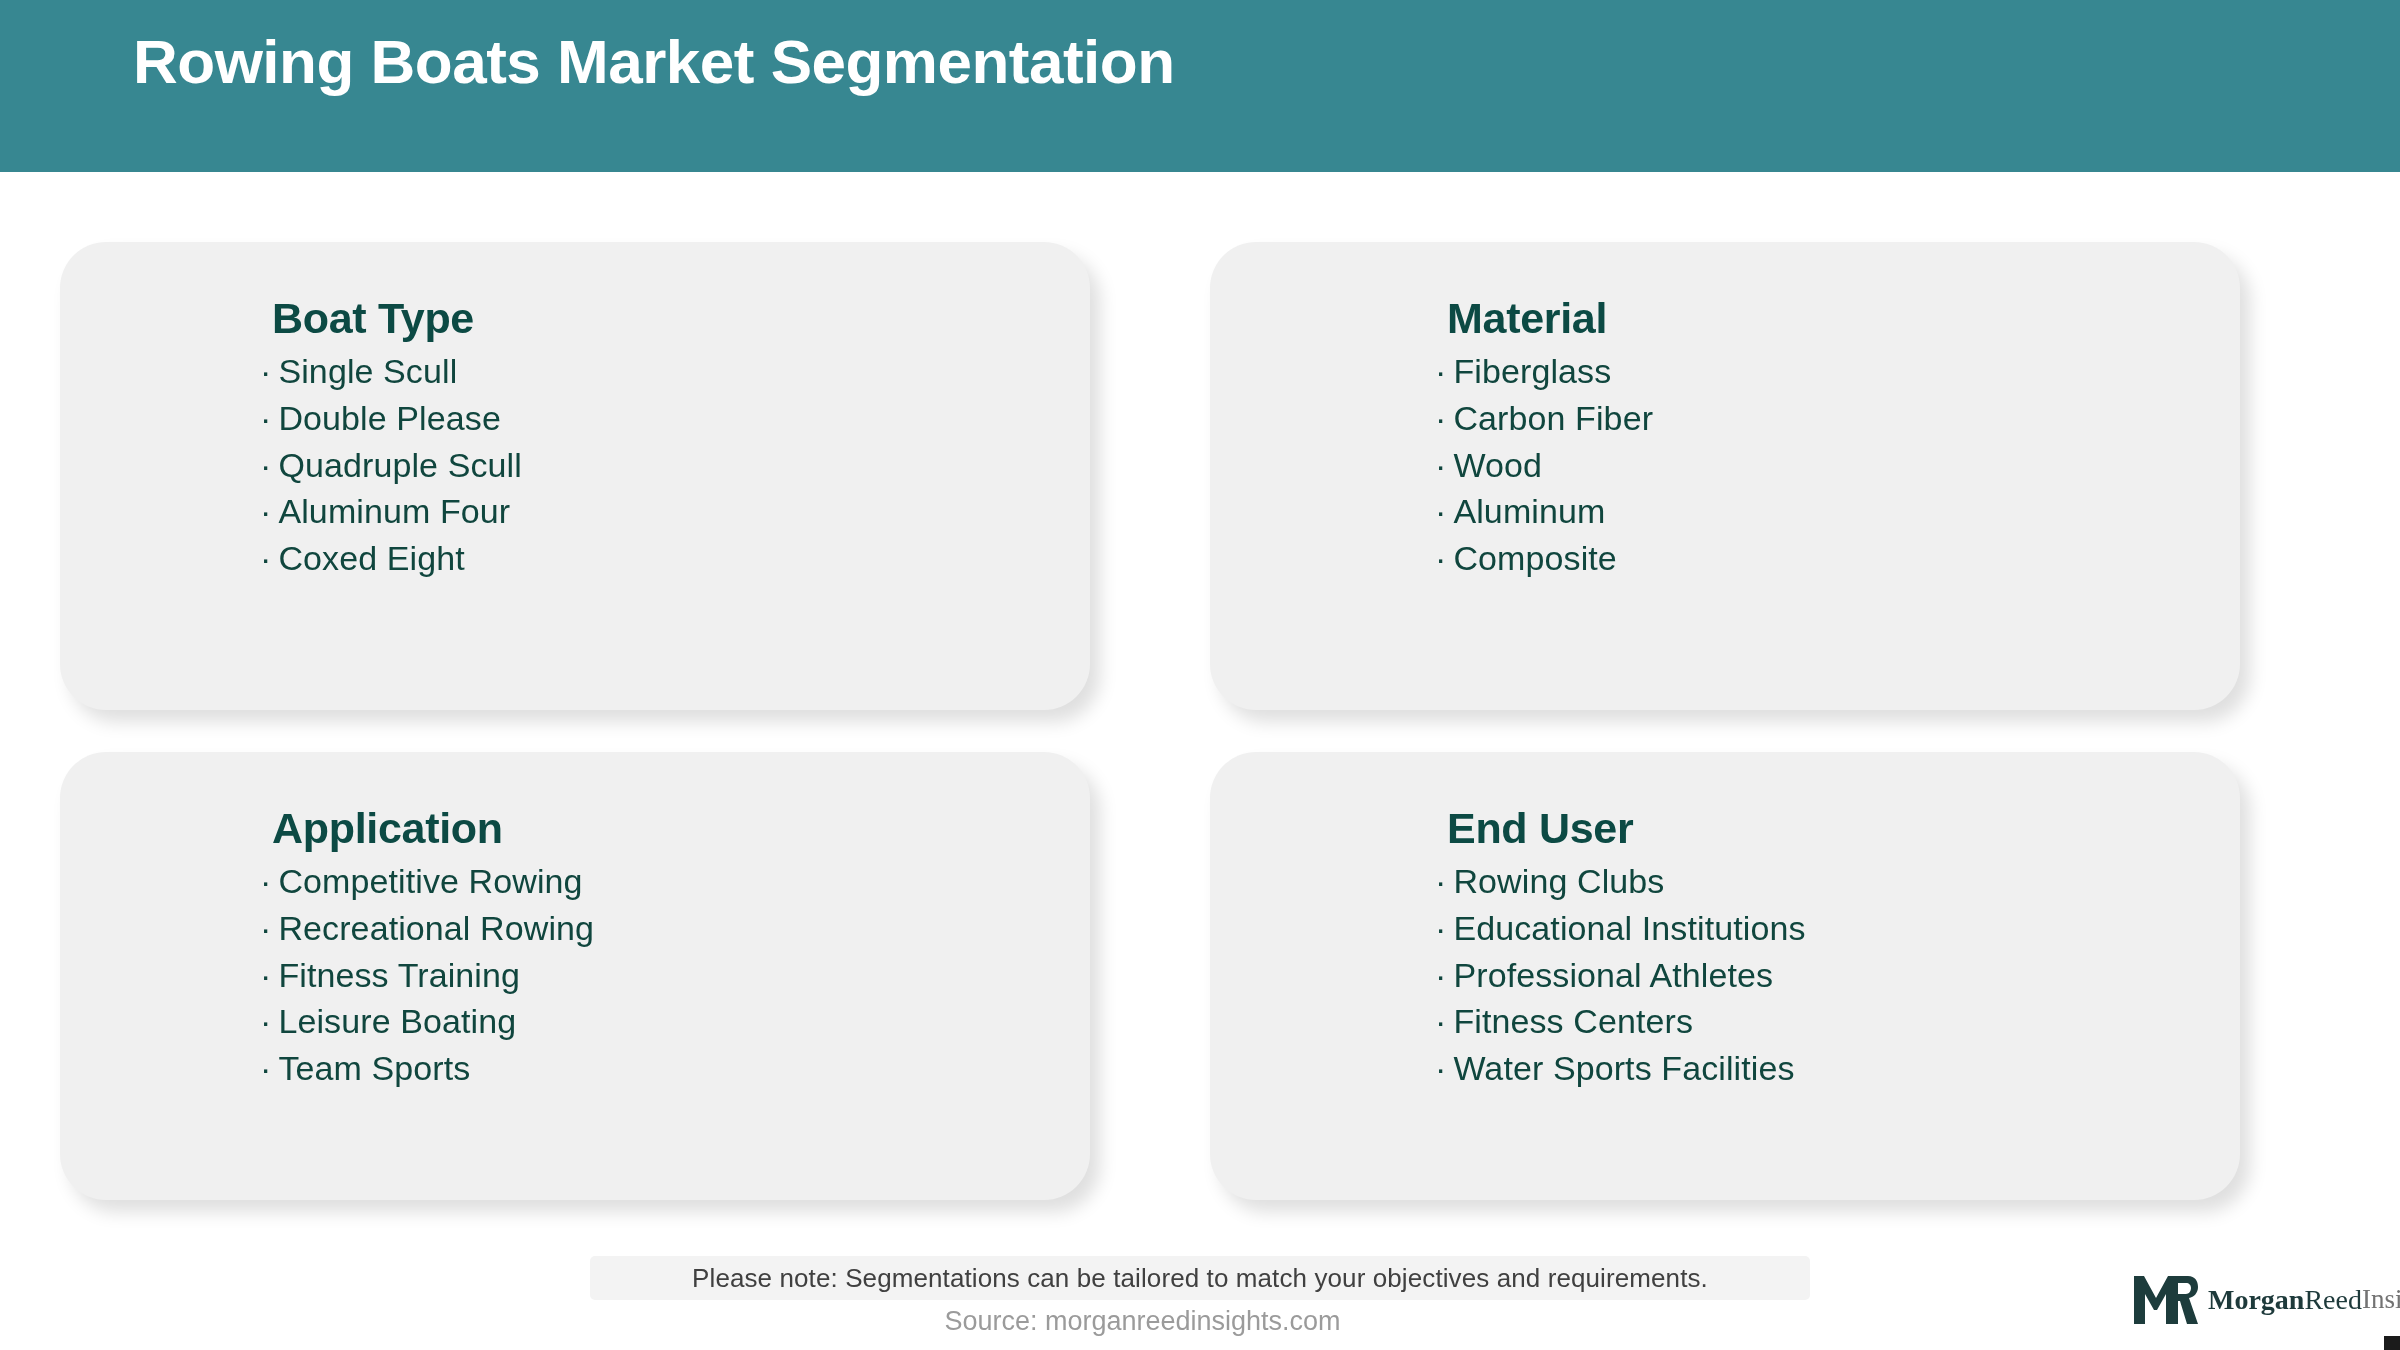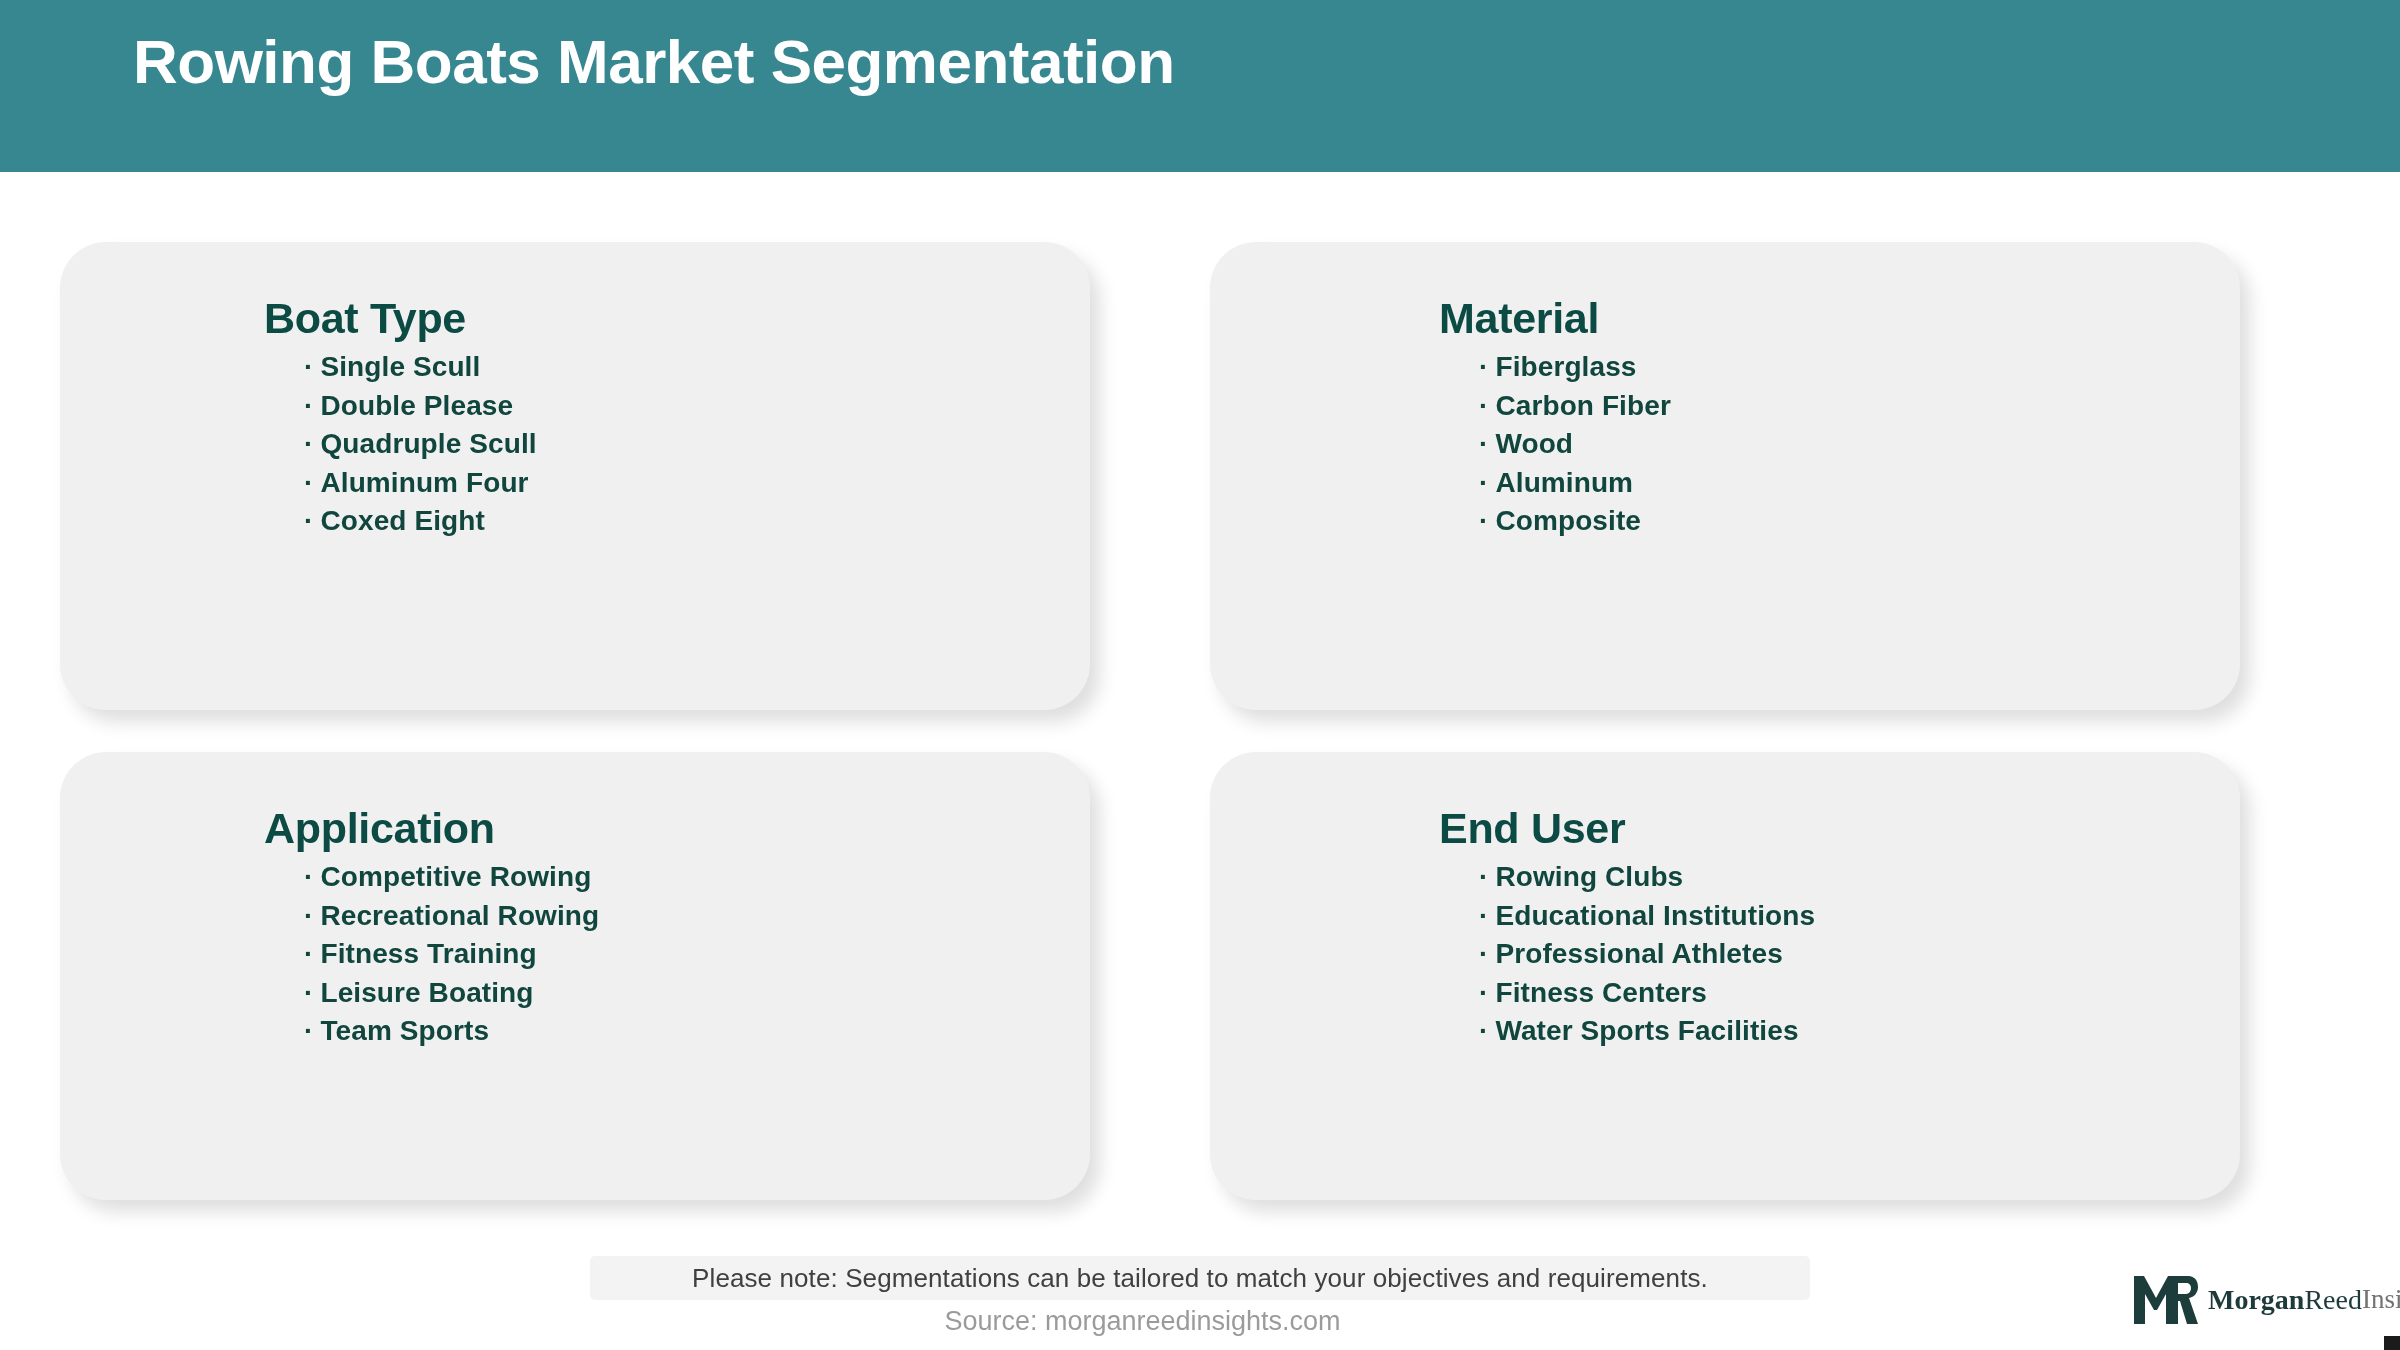--- a/index.html
+++ b/index.html
@@ -34,31 +34,30 @@
   .card.c2{left:60px;top:752px;width:1030px;height:448px;}
   .card.c3{left:1210px;top:752px;width:1030px;height:448px;}
 
   .card-inner{
     position:absolute;
     left:200px;top:50px;right:40px;
   }
   .card.c1 .card-inner,.card.c3 .card-inner{left:225px;}
   .card-heading{
     font-size:43px;font-weight:bold;color:#0c4a44;
-    line-height:1.22;margin:0 0 4px 4px;
+    line-height:1.22;margin:0 0 4px 12px;
     letter-spacing:-0.3px;white-space:nowrap;
   }
   .card-list{
     list-style:none;margin:0;padding:0;
   }
   .card-list li{
-    font-size:28px;font-weight:700;color:#10463e;
+    font-size:34px;font-weight:400;color:#10463e;
     line-height:1.37;white-space:nowrap;
     letter-spacing:0.1px;
-    margin-left:44px;
   }
   .card-list li .bullet{
     display:inline-block;
     margin-right:7px;
     color:#10463e;
   }
 
   .note-pill{
     position:absolute;
     left:590px;top:1256px;width:1220px;height:44px;

